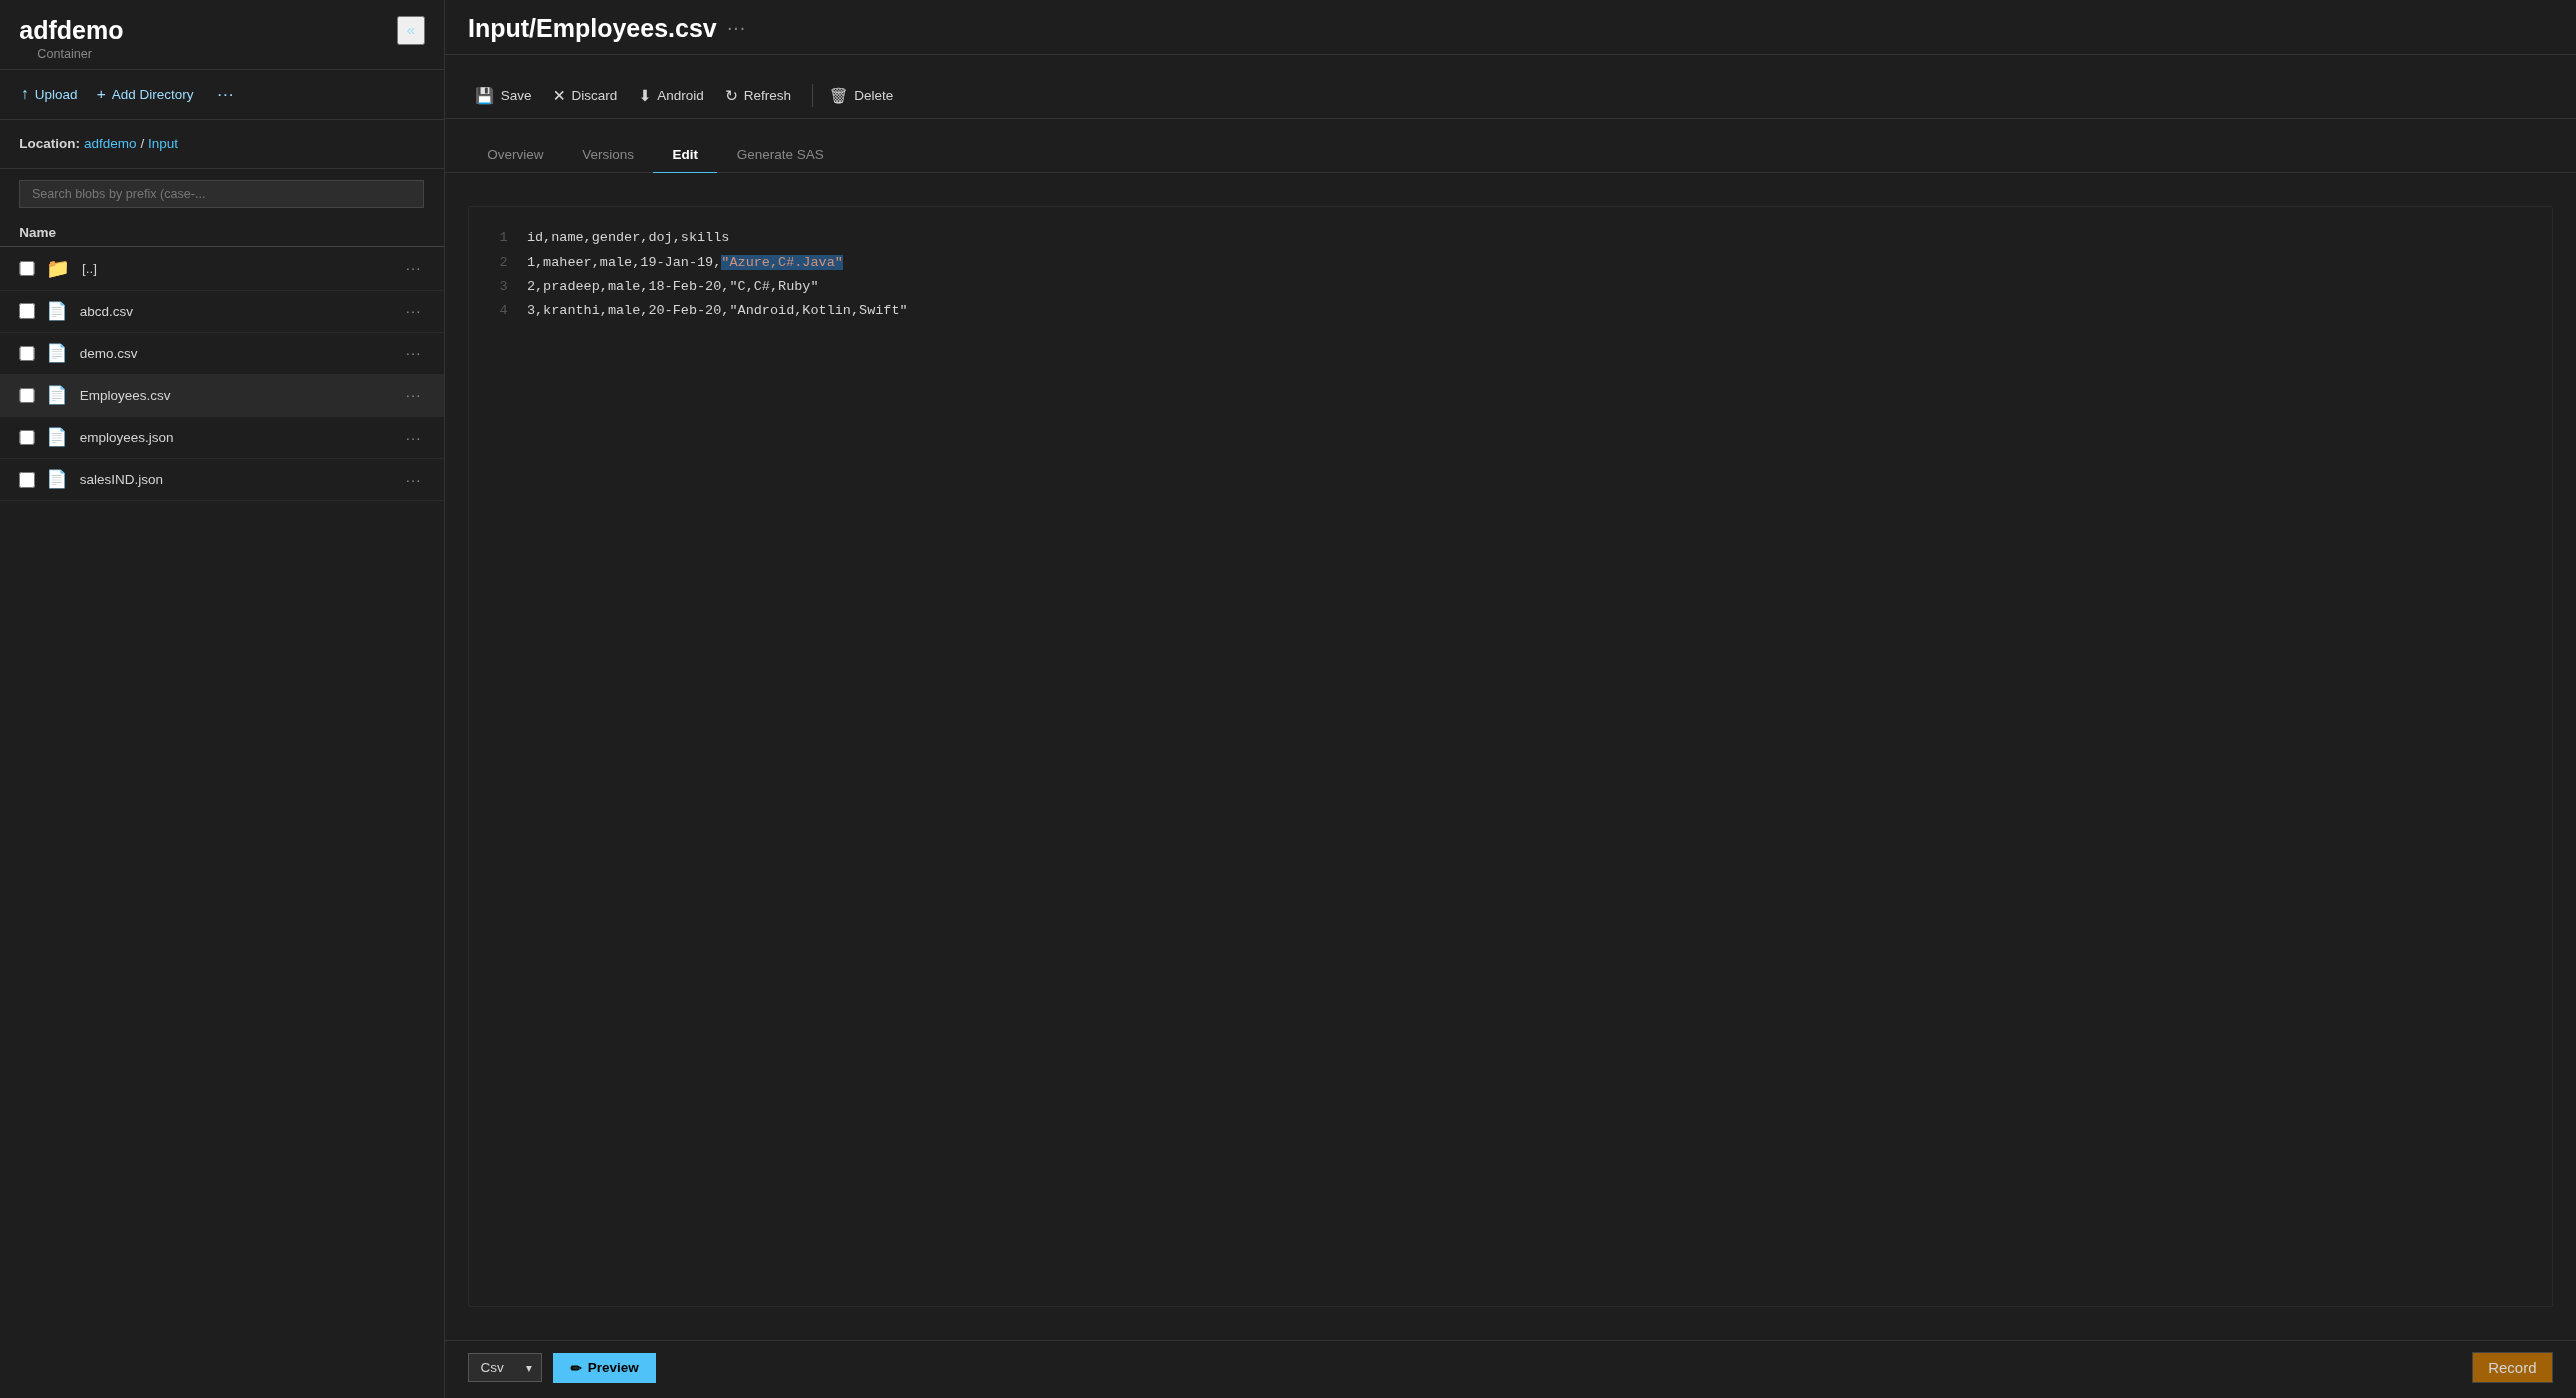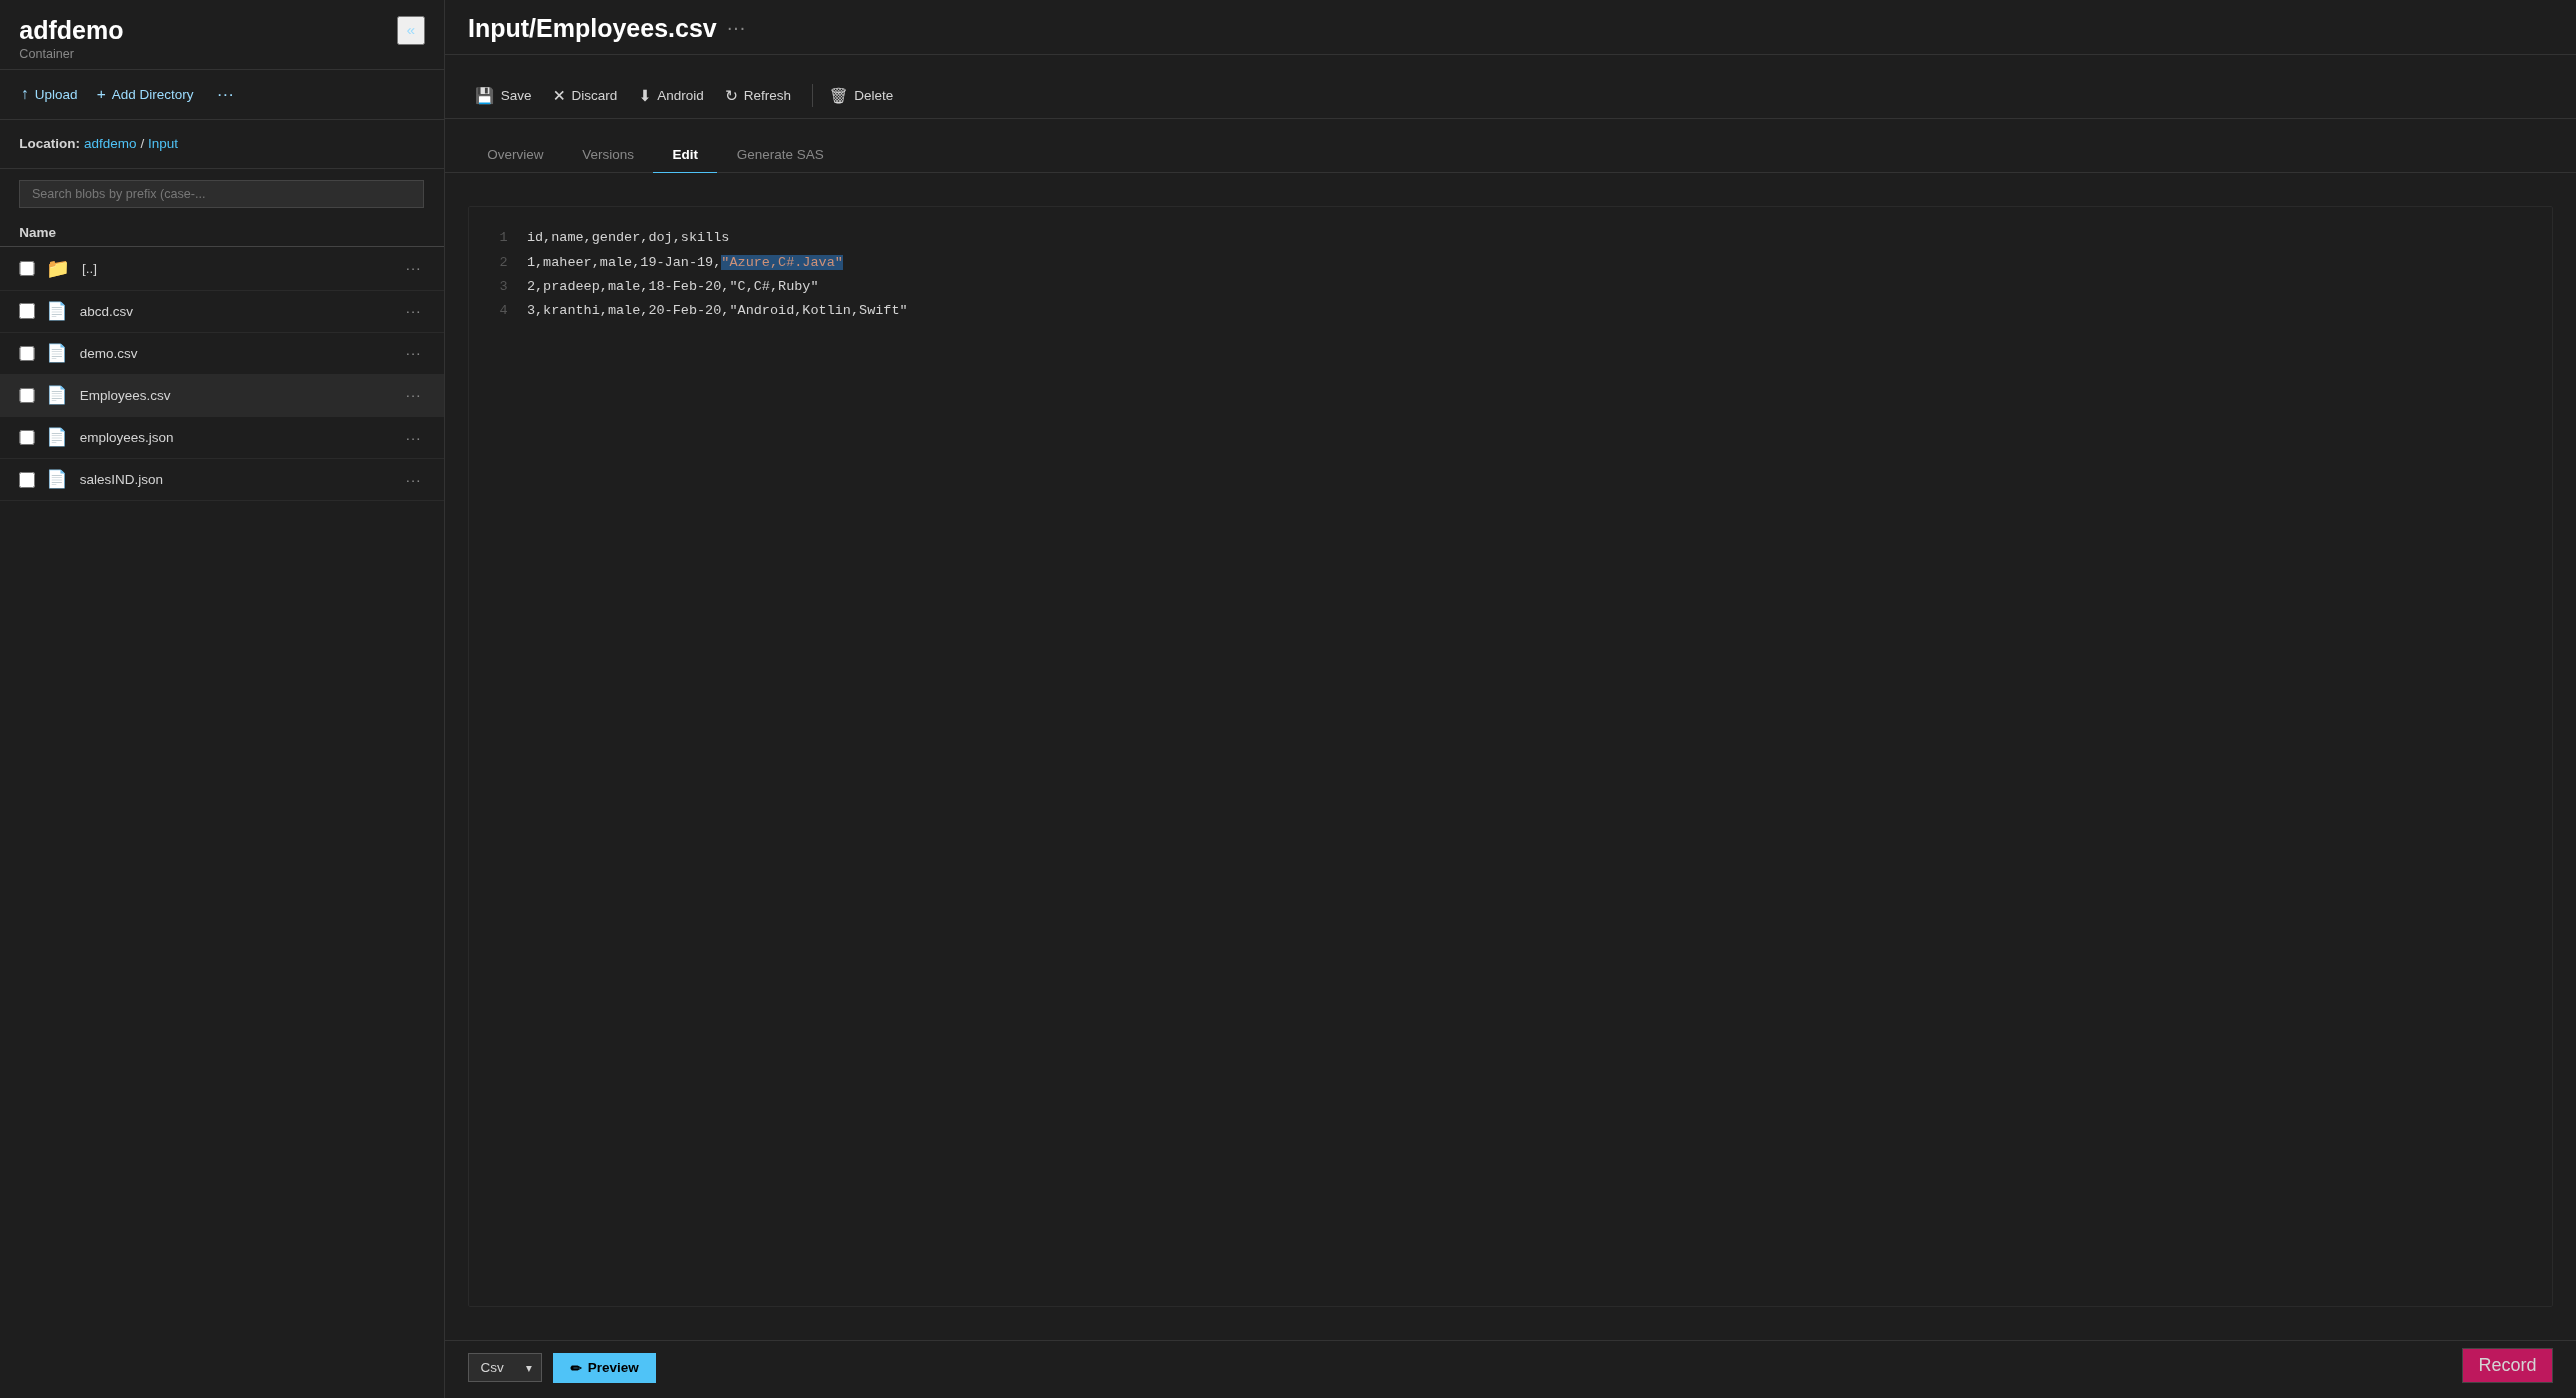--- a/index.html
+++ b/index.html
@@ -45,20 +45,21 @@
       color: #9cdcfe;
       font-size: 15.5px;
       cursor: pointer;
       padding: 3.9px 7.7px;
     }
 
     .container-subtitle {
       color: #888;
       font-size: 12.6px;
       margin-top: 1.9px;
+      margin-left: 18px;
     }
 
     .toolbar {
       display: flex;
       align-items: center;
       gap: 15.5px;
       padding: 11.6px 19.3px;
       border-bottom: 1px solid #333;
     }
 
@@ -377,25 +378,25 @@
       display: flex;
       align-items: center;
       gap: 5.8px;
     }
 
     
     .record-btn {
       position: fixed;
       bottom: 15.5px;
       right: 23px;
-      background: #be185d;
+      background: #a16207;
       color: #d4d4d4;
       border: 1px solid #444;
       padding: 5.8px 15.5px;
-      font-size: 18px;
+      font-size: 15px;
       cursor: pointer;
     }
 
     
     ::-webkit-scrollbar { width: 5.8px; height: 5.8px; }
     ::-webkit-scrollbar-track { background: #1e1e1e; }
     ::-webkit-scrollbar-thumb { background: #444; border-radius: 2.9px; }
   </style>
 </head>
 <body>

